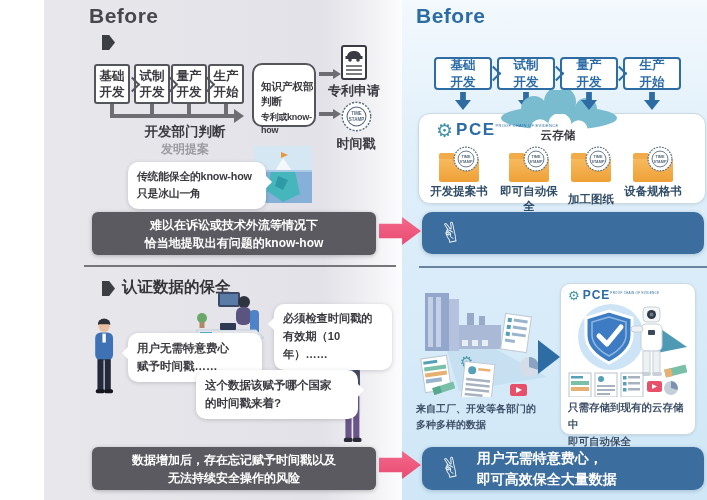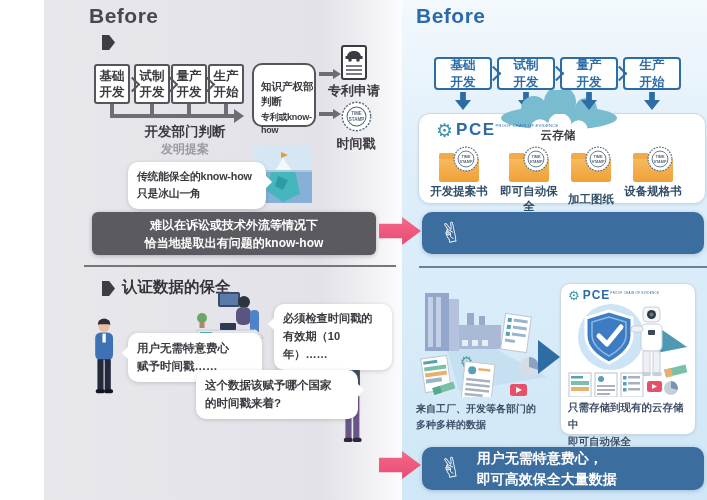--- a/index.html
+++ b/index.html
@@ -186,20 +186,22 @@
     <path d="M11.5 6.5 a5.5 5 0 0 1 11 0 l-11 0 z" fill="#2e3038"></path>
     <rect x="10" y="14" width="15" height="27" rx="5" fill="#474c5e"></rect>
     <polygon points="15,15 20,15 17.5,22" fill="#fff"></polygon>
     <rect x="16.5" y="17" width="2.5" height="12" fill="#3f72b4"></rect>
     <rect x="12" y="41" width="5.5" height="38" fill="#6a5588"></rect>
     <rect x="19" y="41" width="5.5" height="38" fill="#6a5588"></rect>
     <rect x="10.5" y="78" width="8" height="4" rx="2" fill="#2a2a34"></rect>
     <rect x="18.5" y="78" width="8" height="4" rx="2" fill="#2a2a34"></rect>
   </svg>
 
+  <div class="abs bnd" style="left:48px;top:447px;width:284px;height:43px;">数据增加后，存在忘记赋予时间戳以及
+无法持续安全操作的风险</div>
   <i class="abs parr" style="left:335px;top:451px;"></i>
 
   <div class="abs ttl" style="left:372px;top:4px;color:#2b6ba6;">Before</div>
 
   <div class="abs fbox b" style="left:390px;top:57px;width:58px;height:33px;">
     <span>基础</span>
       <span>开发</span>
   </div>
   <div class="abs fbox b" style="left:453px;top:57px;width:58px;height:33px;">
     <span>试制</span>

